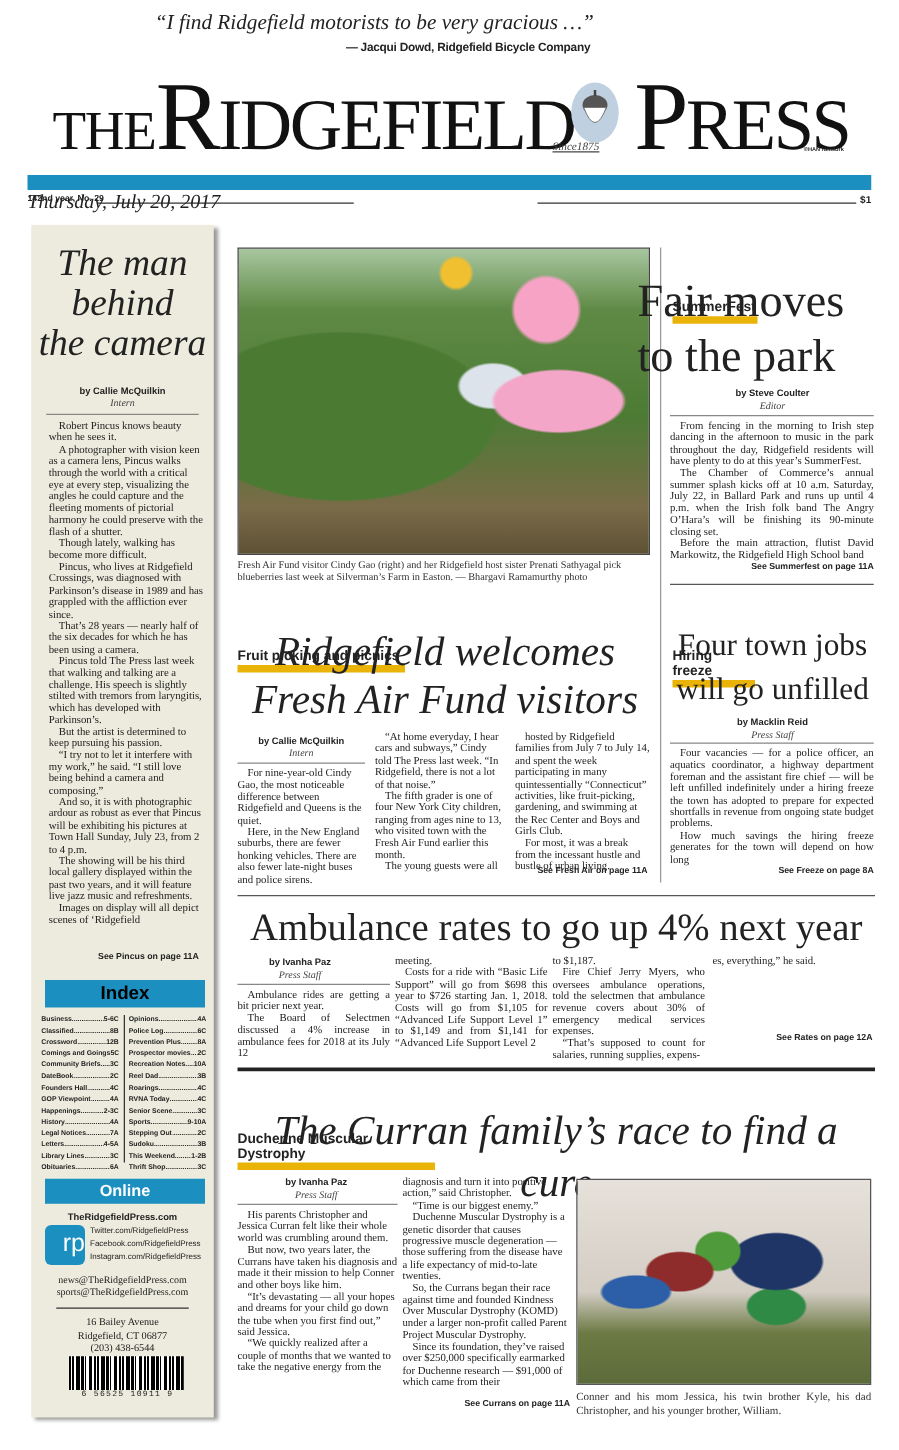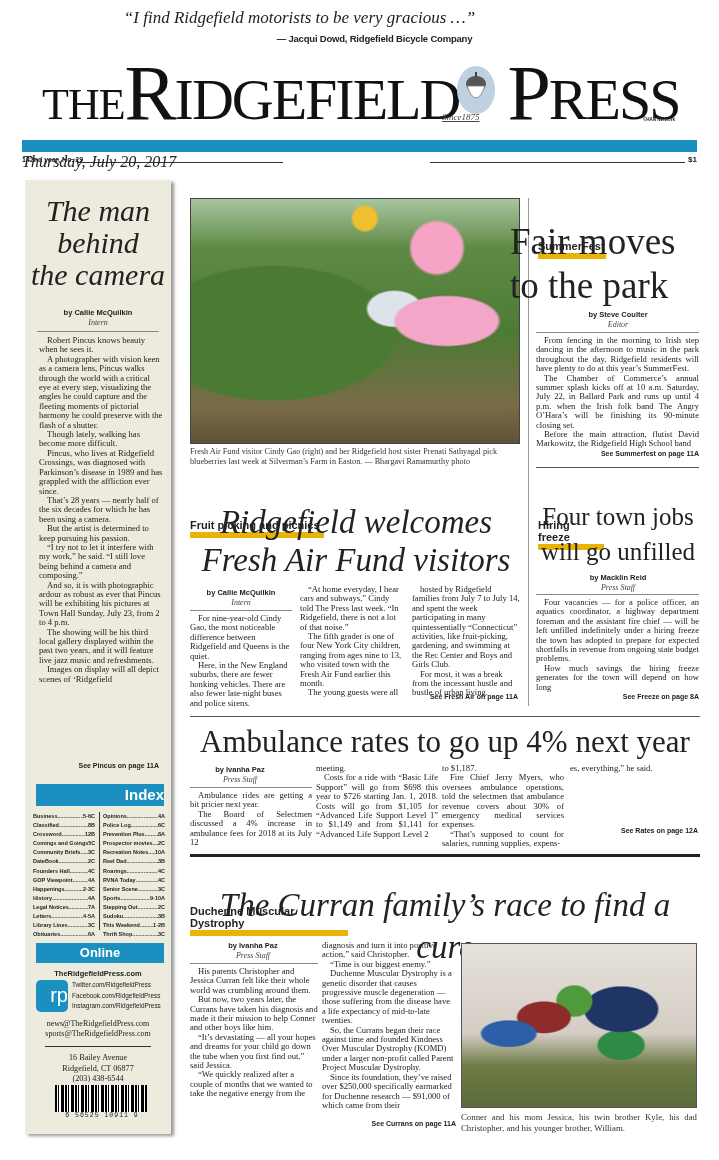--- a/index.html
+++ b/index.html
@@ -29,21 +29,21 @@
   
   .sidebar { left: 25px; top: 180px; width: 146px; height: 954px; background: #ecebdd; box-shadow: 3px 2px 3px #999; }
   .sb-title { left: 0; top: 15px; width: 146px; text-align: center; font-style: italic; font-size: 30px; line-height: 32px; }
   .byline { text-align: center; font-size: 7.5px; font-weight: bold; font-family: "Liberation Sans", sans-serif; }
   .role { text-align: center; font-size: 8px; font-style: italic; color: #444; }
   .hr { height: 1px; background: #888; }
   .body-text { font-size: 8.6px; line-height: 9.4px; color: #222; }
   .body-text p { text-indent: 8px; }
   .justify { text-align: justify; }
   .jump { font-size: 7px; font-weight: bold; font-family: "Liberation Sans", sans-serif; text-align: right; }
-  .index-header { left: 11px; top: 604px; width: 128px; height: 22px; background: #1a8fc0; color: #ffffff; text-align: right; font-size: 15px; font-weight: bold; line-height: 22px; font-family: "Liberation Sans", sans-serif; }
+  .index-header { left: 11px; top: 604px; width: 128px; height: 22px; background: #1a8fc0; color: #000000; text-align: center; font-size: 15px; font-weight: bold; line-height: 22px; font-family: "Liberation Sans", sans-serif; }
   .index-col { top: 632px; width: 62px; font-size: 5.5px; font-weight: bold; font-family: "Liberation Sans", sans-serif; line-height: 9.1px; }
   .index-col .row { display: flex; white-space: nowrap; overflow: hidden; }
   .index-col .row .dots { flex: 1; overflow: hidden; }
   .index-col .row .dots::before { content: "................................................"; }
   .index-divider { left: 74px; top: 632px; width: 1px; height: 118px; background: #333; }
   .online-header { left: 11px; top: 763px; width: 128px; height: 20px; background: #1a8fc0; color: #fff; text-align: center; font-size: 13px; font-weight: bold; line-height: 20px; font-family: "Liberation Sans", sans-serif; }
   .site { left: 0; top: 789px; width: 146px; text-align: center; font-size: 7.5px; font-weight: bold; font-family: "Liberation Sans", sans-serif; }
   .rp-logo { left: 11px; top: 800px; width: 32px; height: 32px; background: #1a8fc0; border-radius: 5px; color: #fff; font-size: 20px; font-family: "Liberation Sans", sans-serif; text-align: right; line-height: 30px; }
   .social { left: 47px; top: 800px; font-size: 6.4px; line-height: 10.5px; font-family: "Liberation Sans", sans-serif; }
   .emails { left: 0; top: 839px; width: 146px; text-align: center; font-size: 8px; line-height: 10px; }
@@ -116,20 +116,21 @@
   </div>
   <div class="abs byline" style="left:0;top:128px;width:146px">by Callie McQuilkin</div>
   <div class="abs role" style="left:0;top:138px;width:146px">Intern</div>
   <div class="abs hr" style="left:12px;top:151px;width:122px"></div>
   <div class="abs body-text" style="left:14px;top:156px;width:124px">
     <p>Robert Pincus knows beauty when he sees it.</p>
     <p>A photographer with vision keen as a camera lens, Pincus walks through the world with a critical eye at every step, visualizing the angles he could capture and the fleeting moments of pictorial harmony he could preserve with the flash of a shutter.</p>
     <p>Though lately, walking has become more difficult.</p>
     <p>Pincus, who lives at Ridgefield Crossings, was diagnosed with Parkinson’s disease in 1989 and has grappled with the affliction ever since.</p>
     <p>That’s 28 years — nearly half of the six decades for which he has been using a camera.</p>
+    <p>Pincus told The Press last week that walking and talking are a challenge. His speech is slightly stilted with tremors from laryngitis, which has developed with Parkinson’s.</p>
     <p>But the artist is determined to keep pursuing his passion.</p>
     <p>“I try not to let it interfere with my work,” he said. “I still love being behind a camera and composing.”</p>
     <p>And so, it is with photographic ardour as robust as ever that Pincus will be exhibiting his pictures at Town Hall Sunday, July 23, from 2 to 4 p.m.</p>
     <p>The showing will be his third local gallery displayed within the past two years, and it will feature live jazz music and refreshments.</p>
     <p>Images on display will all depict scenes of ‘Ridgefield</p>
   </div>
   <div class="abs jump" style="left:0;top:582px;width:134px">See Pincus on page 11A</div>
 
   <div class="abs index-header">Index</div>
   <div class="abs index-col" style="left:8px" id="idx-left">

